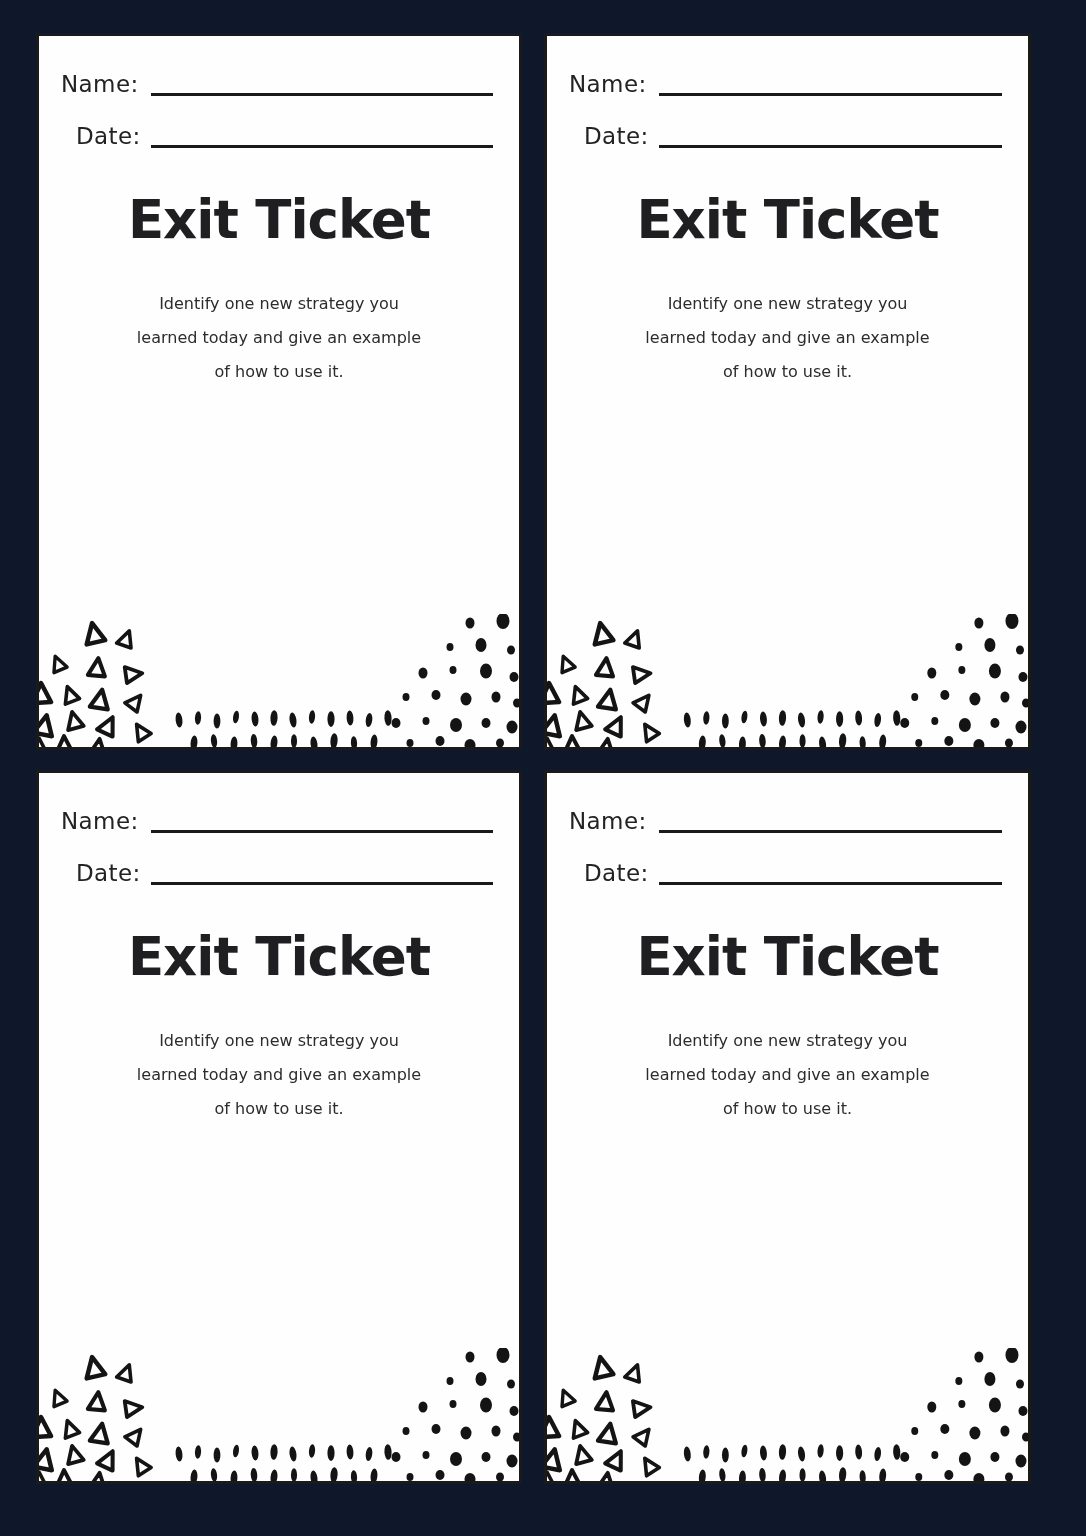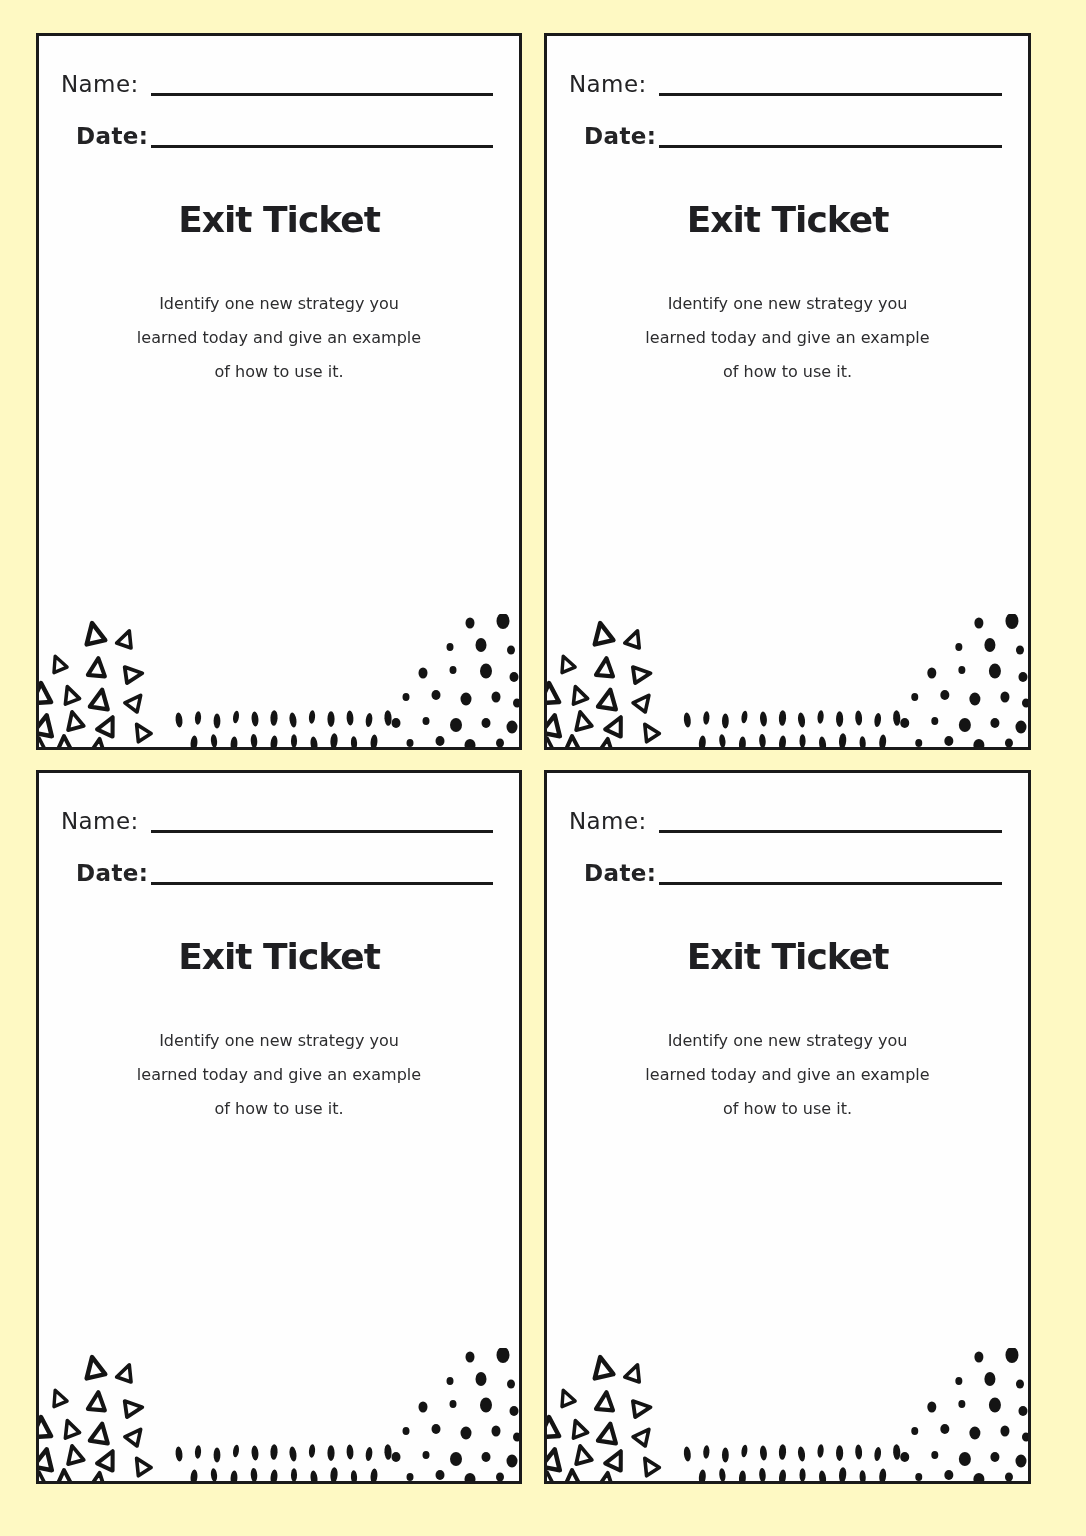--- a/index.html
+++ b/index.html
@@ -1,19 +1,19 @@
 <!DOCTYPE html>
 <html><head>
 <meta charset="utf-8">
 <style>
   html,body { margin:0; padding:0; }
   .page {
     position:relative;
     width:1086px; height:1536px;
-    background:#fef9c3;
+    background:#0f172a;
     font-family:"DejaVu Sans", sans-serif;
     color:#1d1d1f;
     overflow:hidden;
   }
   .grid {
     position:absolute; left:36px; top:33px;
     display:grid;
     grid-template-columns:486px 487px;
     grid-template-rows:717px 714px;
     gap:20px 22px;
@@ -25,30 +25,30 @@
     position:relative;
     overflow:hidden;
   }
   .row { display:flex; align-items:flex-end; margin:0 26px 0 22px; }
   .row.name { margin-top:34px; }
   .row.date { margin-top:23px; }
   .field-label {
     flex:none; width:90px; box-sizing:border-box;
     font-size:23px; line-height:29px; letter-spacing:0.4px; color:#232325;
   }
-  .row.date .field-label { padding-left:15px;font-weight:bold; }
+  .row.date .field-label { padding-left:15px; }
   .write-line {
     flex:1; height:0;
     border-bottom:3px solid #1a1a1a;
     margin-bottom:3px;
   }
   .title {
     margin-top:40px;
     text-align:center;
-    font-size:36px; font-weight:bold; letter-spacing:-1px;
+    font-size:53px; font-weight:bold; letter-spacing:-1px;
     line-height:58px;
     color:#1f1f22;
   }
   .prompt {
     margin-top:38px;
     text-align:center;
     font-size:16px; line-height:34px;
     color:#2c2c2e;
   }
   .deco {

